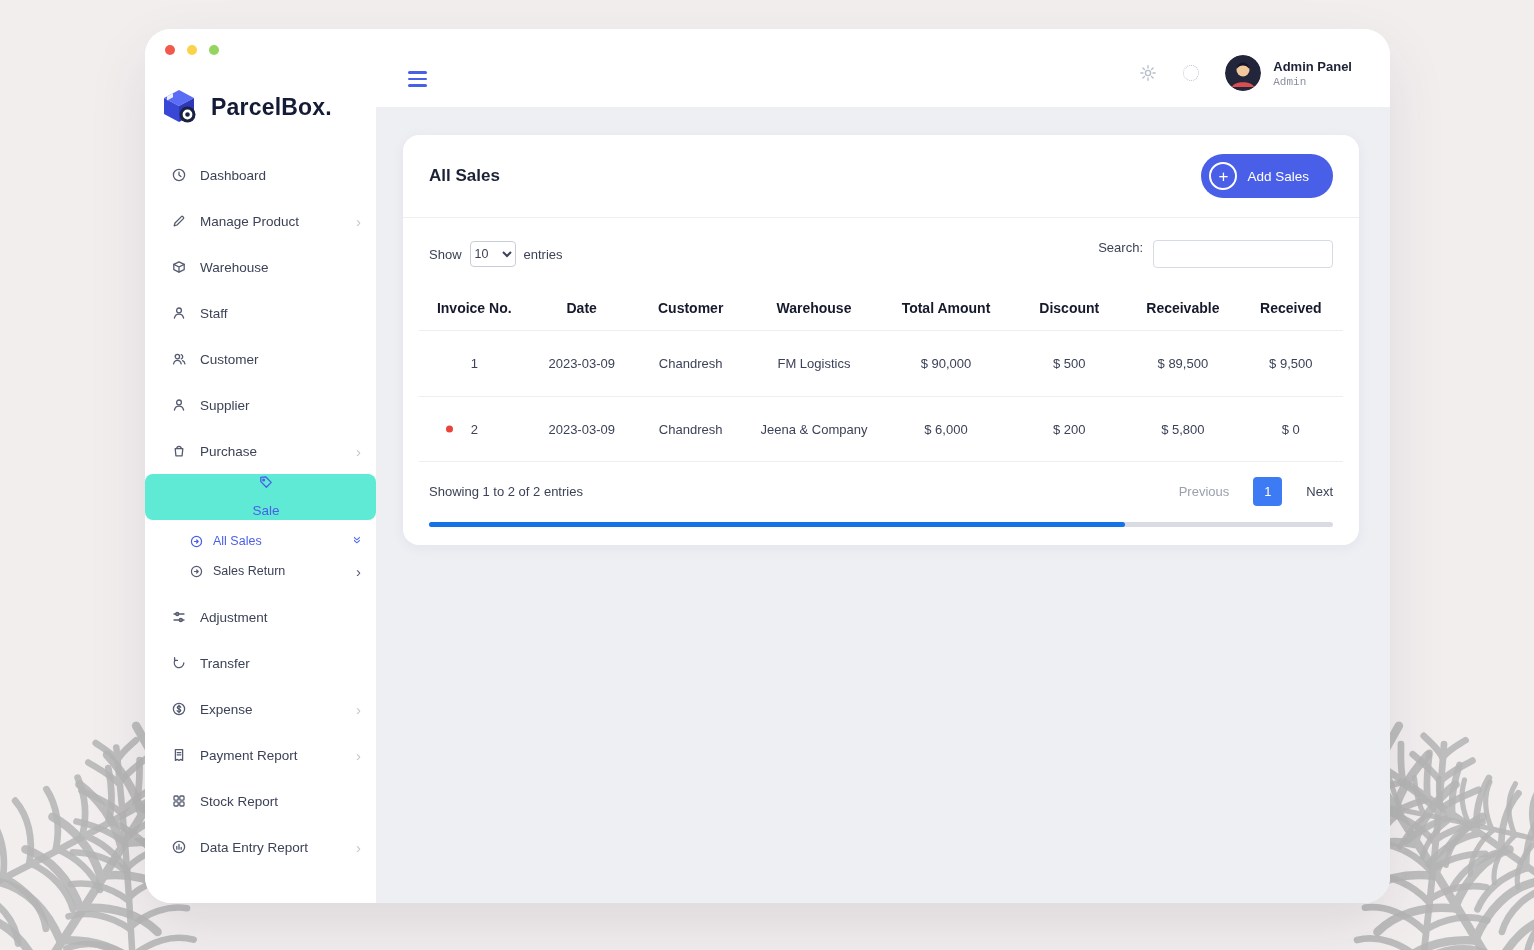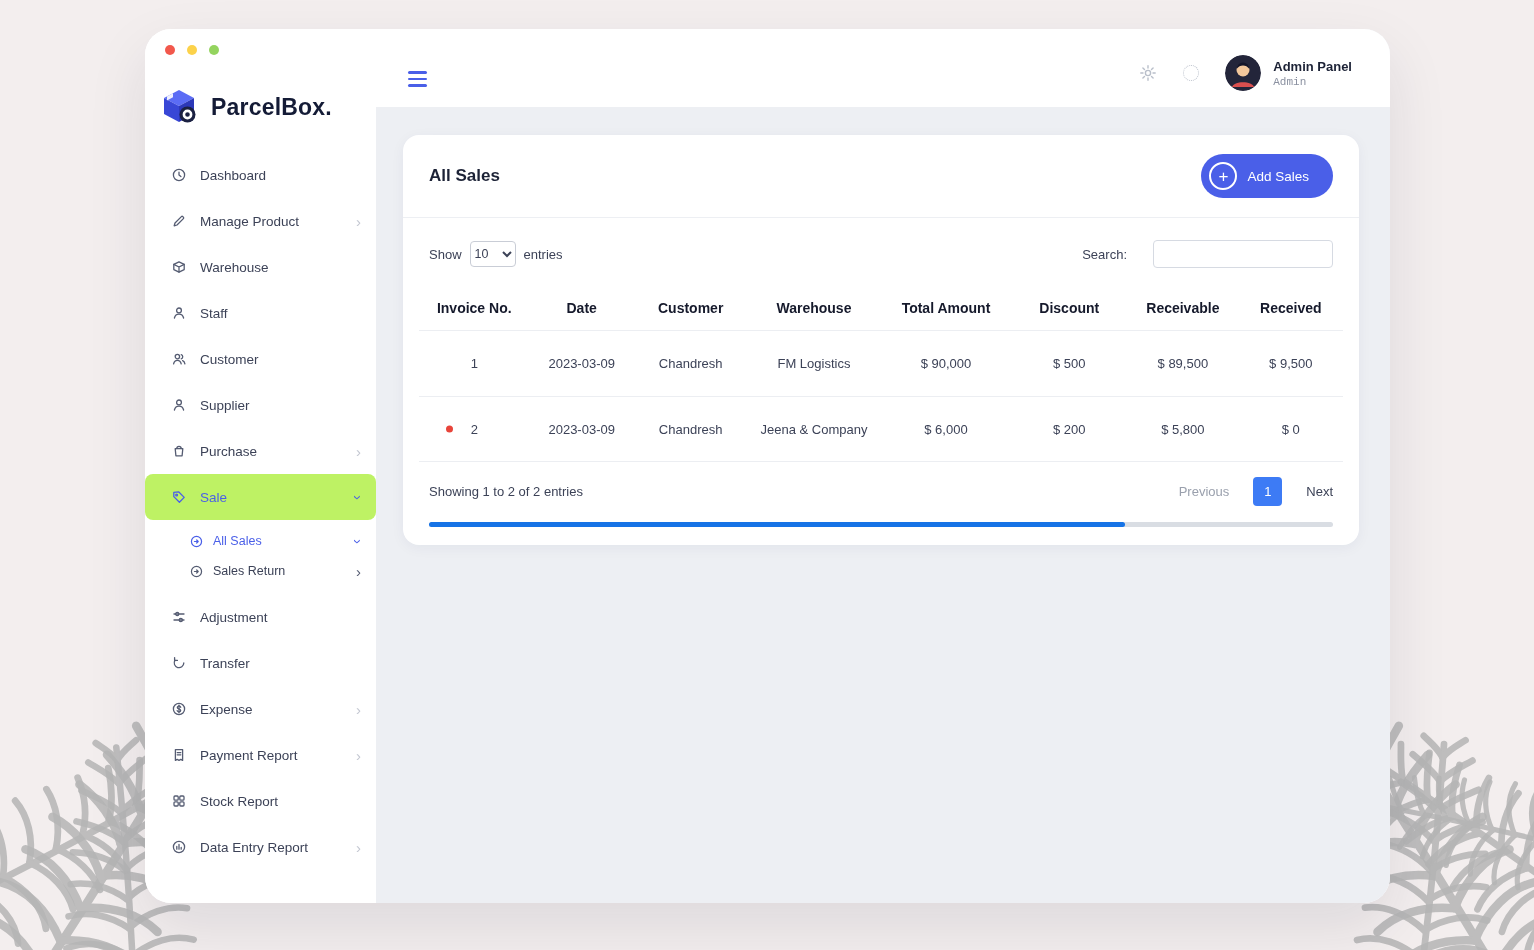--- a/index.html
+++ b/index.html
@@ -29,21 +29,21 @@
   .sidebar { width:231px; background:#fff; flex-shrink:0; padding-top:58px; position:relative; z-index:2; }
   .logo-row { display:flex; align-items:center; gap:9px; padding-left:13px; }
   .logo-text { font-size:23px; font-weight:bold; color:#141b36; letter-spacing:.2px; }
   .menu { margin-top:24px; }
   .side-item {
     display:flex; align-items:center; gap:13px;
     height:46px; padding:0 15px 0 26px;
     font-size:13.5px; color:#3c4257; cursor:pointer;
   }
   .side-item .s-icon { width:16px; height:16px; color:#555c72; display:flex; }
-  .side-item.active { background:#bef264; border-radius:8px; color:#4a5fe8; }
+  .side-item.active { background:#5eead4; border-radius:8px; color:#4a5fe8;flex-direction:column; }
   .side-item.active .s-icon { color:#4a5fe8; }
   .chev { margin-left:auto; color:#c3c7d1; font-size:15px; line-height:1; }
   .chev.down { transform:rotate(90deg); }
   .chev.blue { color:#4a5fe8; }
   .chev.dark { color:#555c72; }
   .submenu { padding:6px 0 8px; }
   .sub-item {
     display:flex; align-items:center; gap:9px;
     height:30px; padding:0 15px 0 44px;
     font-size:12.5px; color:#3c4257; cursor:pointer;
@@ -91,21 +91,21 @@
     width:28px; height:28px; border-radius:50%;
     border:2px solid #fff; display:flex; align-items:center; justify-content:center;
     font-size:17px; line-height:1;
   }
   .controls { display:flex; align-items:center; padding:22px 26px 14px; font-size:13px; color:#3c4257; }
   .controls .lbl { margin:0 8px; }
   .entries-select {
     width:46px; height:26px; border:1px solid #c9cdd6; border-radius:4px;
     font-size:12.5px; color:#3c4257; font-family:inherit; background:#fff;
   }
-  .search-wrap { margin-left:auto; display:flex; align-items:center; gap:26px; }
+  .search-wrap { margin-left:auto; display:flex; align-items:flex-start; gap:10px; }
   .search-input {
     width:180px; height:28px; border:1px solid #d6dae2; border-radius:4px;
     padding:0 8px; font-size:13px; font-family:inherit; outline:none;
   }
 
   .tbl { padding:0 16px; }
   .tr {
     display:grid;
     grid-template-columns:1.08fr 1.02fr 1.11fr 1.3fr 1.28fr 1.13fr 1.09fr 1.02fr;
     align-items:center; text-align:center;

